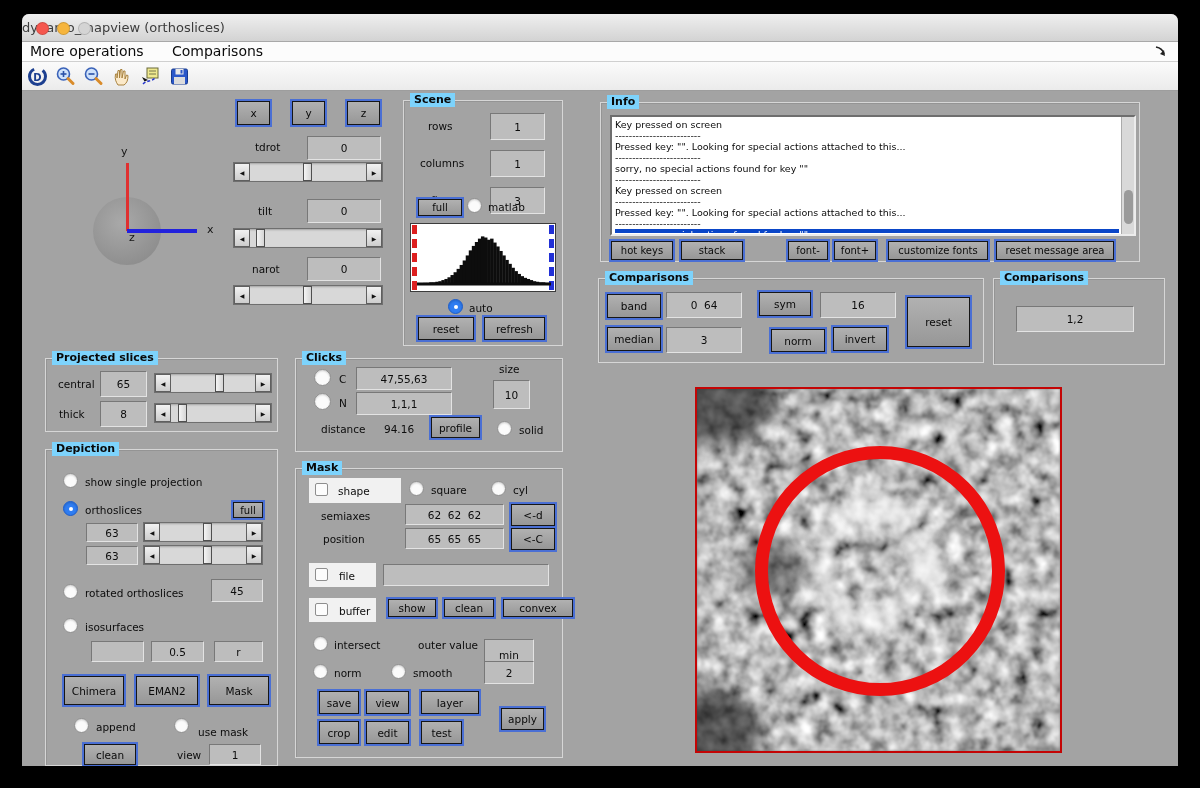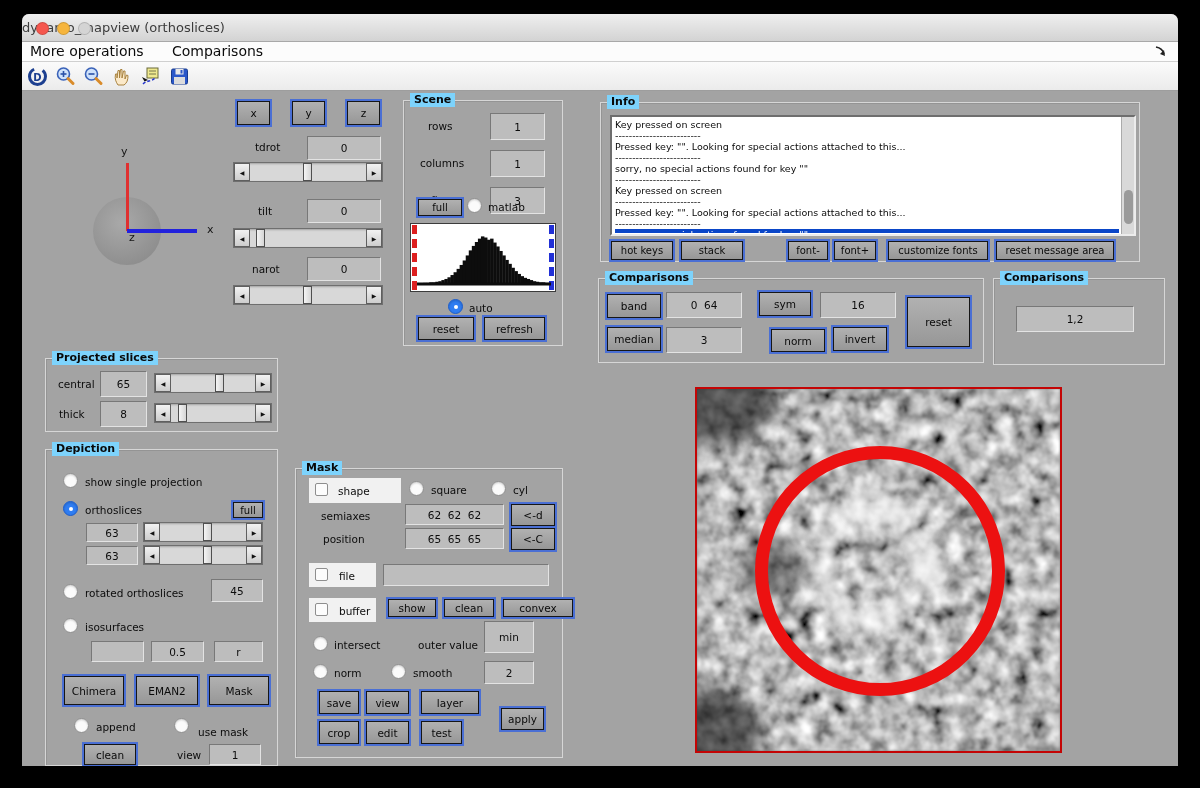--- a/index.html
+++ b/index.html
@@ -335,20 +335,36 @@
       <div class="btn" style="left:163px;top:226px;width:60px;height:29px">Mask</div>
       <span class="radio" style="left:28px;top:268px"></span>
       <span class="lbl" style="left:50px;top:271px">append</span>
       <span class="radio" style="left:128px;top:268px"></span>
       <span class="lbl" style="left:152px;top:276px">use mask</span>
       <div class="btn" style="left:38px;top:294px;width:52px;height:21px">clean</div>
       <span class="lbl" style="left:131px;top:299px">view</span>
       <div class="field" style="left:163px;top:294px;width:52px;height:21px">1</div>
     </div>
 
+    <div class="panel" style="left:273px;top:267px;width:268px;height:94px">
+      <span class="ptitle">Clicks</span>
+      <span class="radio" style="left:18px;top:10px;width:17px;height:17px"></span>
+      <span class="lbl" style="left:43px;top:14px">C</span>
+      <div class="field" style="left:60px;top:8px;width:96px;height:23px">47,55,63</div>
+      <span class="lbl" style="left:203px;top:4px">size</span>
+      <div class="field" style="left:197px;top:21px;width:37px;height:29px">10</div>
+      <span class="radio" style="left:18px;top:34px;width:17px;height:17px"></span>
+      <span class="lbl" style="left:43px;top:38px">N</span>
+      <div class="field" style="left:60px;top:33px;width:96px;height:23px">1,1,1</div>
+      <span class="lbl" style="left:25px;top:64px">distance</span>
+      <span class="lbl" style="left:88px;top:64px">94.16</span>
+      <div class="btn" style="left:135px;top:58px;width:49px;height:21px">profile</div>
+      <span class="radio" style="left:201px;top:62px"></span>
+      <span class="lbl" style="left:223px;top:65px">solid</span>
+    </div>
 
     <div class="panel" style="left:273px;top:377px;width:268px;height:290px">
       <span class="ptitle">Mask</span>
       <div class="whitebox" style="left:13px;top:9px;width:92px;height:25px"></div>
       <span class="checkbox" style="left:19px;top:14px"></span>
       <span class="lbl" style="left:42px;top:16px">shape</span>
       <span class="radio" style="left:113px;top:12px"></span>
       <span class="lbl" style="left:135px;top:15px">square</span>
       <span class="radio" style="left:195px;top:12px"></span>
       <span class="lbl" style="left:217px;top:15px">cyl</span>
@@ -364,21 +380,21 @@
       <div class="field" style="left:87px;top:95px;width:166px;height:22px"></div>
       <div class="whitebox" style="left:13px;top:129px;width:67px;height:24px"></div>
       <span class="checkbox" style="left:19px;top:134px"></span>
       <span class="lbl" style="left:43px;top:136px">buffer</span>
       <div class="btn" style="left:92px;top:130px;width:48px;height:18px">show</div>
       <div class="btn" style="left:148px;top:130px;width:50px;height:18px">clean</div>
       <div class="btn" style="left:207px;top:130px;width:70px;height:18px">convex</div>
       <span class="radio" style="left:17px;top:167px"></span>
       <span class="lbl" style="left:38px;top:170px">intersect</span>
       <span class="lbl" style="left:122px;top:170px">outer value</span>
-      <div class="field" style="left:188px;top:152px;width:50px;height:32px">min</div>
+      <div class="field" style="left:188px;top:170px;width:50px;height:32px">min</div>
       <span class="radio" style="left:17px;top:195px"></span>
       <span class="lbl" style="left:38px;top:198px">norm</span>
       <span class="radio" style="left:95px;top:195px"></span>
       <span class="lbl" style="left:117px;top:198px">smooth</span>
       <div class="field" style="left:188px;top:192px;width:50px;height:23px">2</div>
       <div class="btn" style="left:23px;top:222px;width:40px;height:23px">save</div>
       <div class="btn" style="left:70px;top:222px;width:43px;height:23px">view</div>
       <div class="btn" style="left:125px;top:222px;width:58px;height:23px">layer</div>
       <div class="btn" style="left:23px;top:252px;width:40px;height:23px">crop</div>
       <div class="btn" style="left:70px;top:252px;width:43px;height:23px">edit</div>

